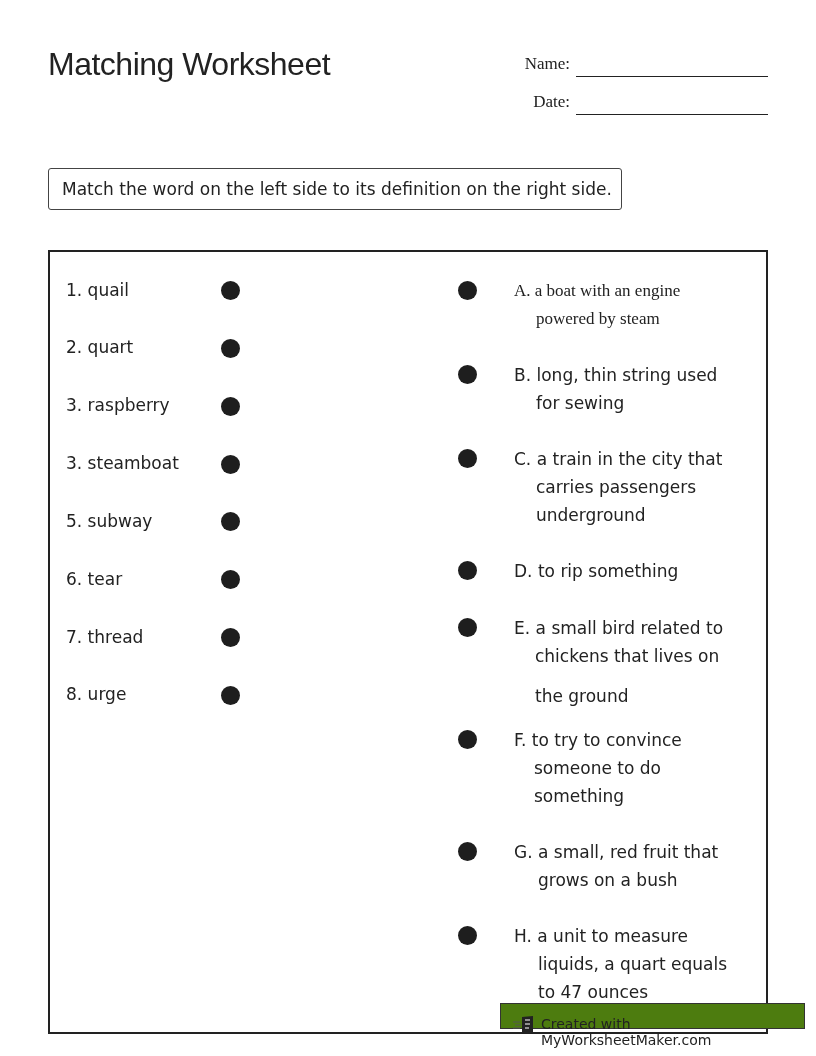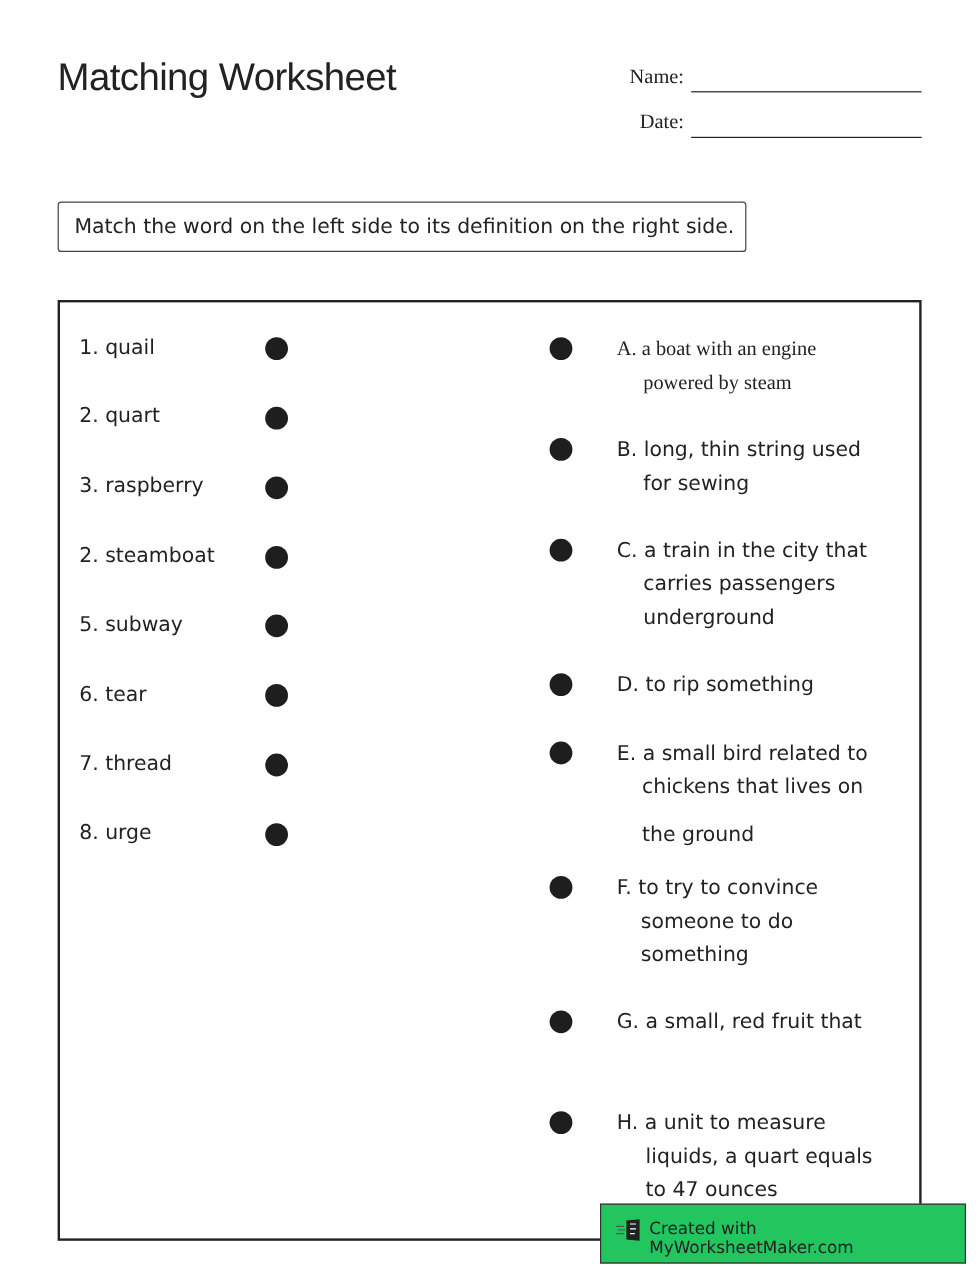--- a/index.html
+++ b/index.html
@@ -10,21 +10,21 @@
   .line { position: absolute; height: 1px; background: #222; }
   .instructions { position: absolute; left: 48px; top: 168px; width: 574px; height: 42px; border: 1px solid #444; border-radius: 3px; box-sizing: border-box; }
   .instructions span { position: absolute; left: 13px; top: 10px; font-size: 17px; color: #222; }
   .main-box { position: absolute; left: 48px; top: 250px; width: 720px; height: 784px; border: 2px solid #222; box-sizing: border-box; }
   .word { position: absolute; left: 66px; font-size: 17px; color: #222; }
   .dot { position: absolute; width: 19px; height: 19px; border-radius: 50%; background: #1e1e1e; }
   .def { position: absolute; left: 514px; width: 232px; font-size: 17px; line-height: 28px; color: #222; }
   .def .letter { display: inline; }
   .def .txt { display: inline; }
   .def .cont { display: block; }
-  .footer { position: absolute; left: 500px; top: 1003px; width: 305px; height: 50px; border: 1px solid #333; background: #22c55e; box-sizing: border-box; }
+  .footer { position: absolute; left: 500px; top: 1003px; width: 305px; height: 26px; border: 1px solid #333; background: #4d7c0f; box-sizing: border-box; }
   .footer .logo { position: absolute; left: 12px; top: 11px; width: 22px; height: 20px; }
   .footer span { position: absolute; left: 40px; top: 12px; font-size: 14px; color: #222; }
 </style>
 </head>
 <body>
 
 <div class="title">Matching Worksheet</div>
 
 <div class="field" style="left:470px; top:54px; width:100px; height:20px;">
   <span class="lbl">Name:</span>
@@ -44,21 +44,21 @@
 
 <div class="word" style="top:280px;">1. quail</div>
 <div class="dot" style="left:221px; top:281px;"></div>
 
 <div class="word" style="top:337px;">2. quart</div>
 <div class="dot" style="left:221px; top:339px;"></div>
 
 <div class="word" style="top:395px;">3. raspberry</div>
 <div class="dot" style="left:221px; top:397px;"></div>
 
-<div class="word" style="top:453px;">2. steamboat</div>
+<div class="word" style="top:453px;">3. steamboat</div>
 <div class="dot" style="left:221px; top:455px;"></div>
 
 <div class="word" style="top:511px;">5. subway</div>
 <div class="dot" style="left:221px; top:512px;"></div>
 
 <div class="word" style="top:569px;">6. tear</div>
 <div class="dot" style="left:221px; top:570px;"></div>
 
 <div class="word" style="top:627px;">7. thread</div>
 <div class="dot" style="left:221px; top:628px;"></div>
@@ -107,20 +107,21 @@
   <span class="letter">F.</span>
   <span class="txt">to try to convince</span>
   <span class="cont" style="padding-left:20px;">someone to do</span>
   <span class="cont" style="padding-left:20px;">something</span>
 </div>
 
 <div class="dot" style="left:458px; top:842px;"></div>
 <div class="def" style="top:838px;">
   <span class="letter">G.</span>
   <span class="txt">a small, red fruit that</span>
+  <span class="cont" style="padding-left:24px;">grows on a bush</span>
 </div>
 
 <div class="dot" style="left:458px; top:926px;"></div>
 <div class="def" style="top:922px;">
   <span class="letter">H.</span>
   <span class="txt">a unit to measure</span>
   <span class="cont" style="padding-left:24px;">liquids, a quart equals</span>
   <span class="cont" style="padding-left:24px;">to 47 ounces</span>
 </div>
 

